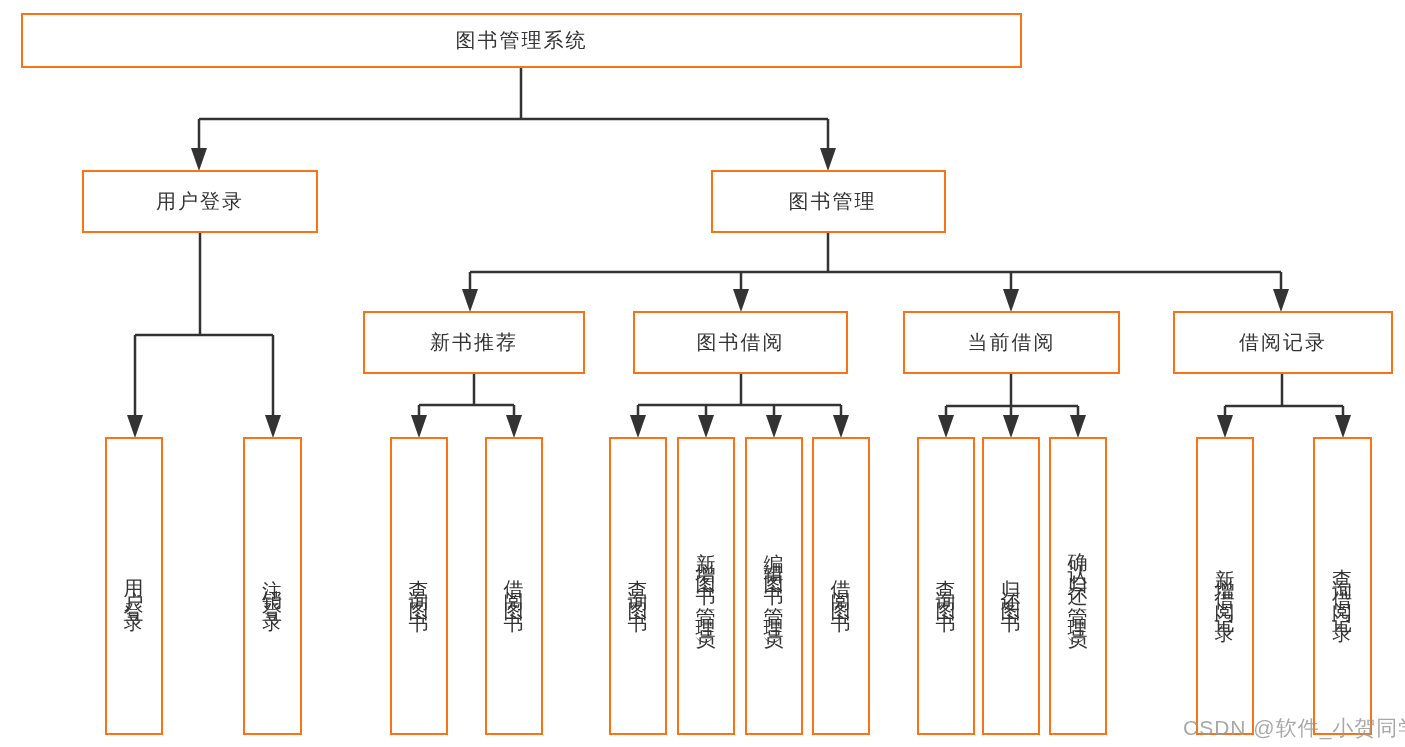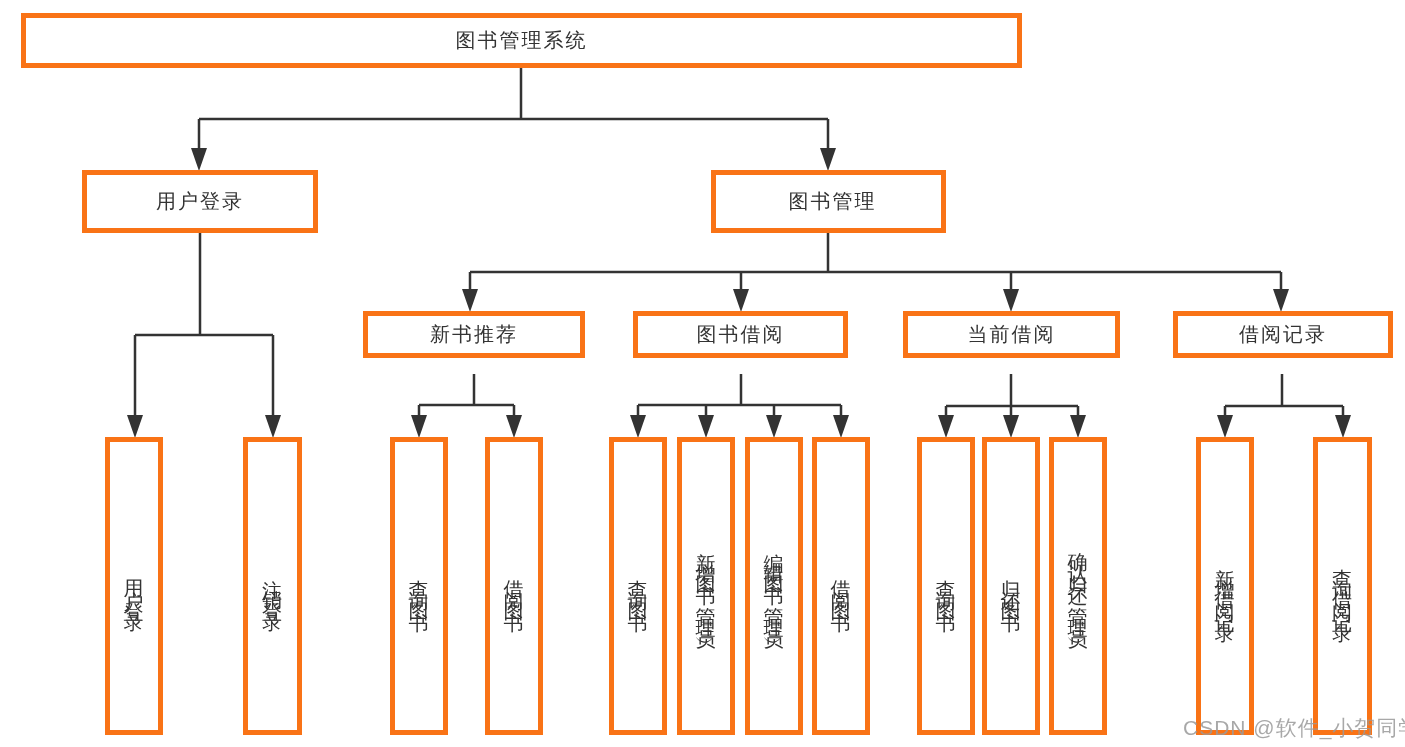--- a/index.html
+++ b/index.html
@@ -2,28 +2,28 @@
 <html><head>
 <meta charset="utf-8">
 <style>
   html,body{margin:0;padding:0;background:#fff;}
   .stage{
     position:relative;width:1405px;height:747px;background:#fff;overflow:hidden;
     font-family:"Liberation Sans",sans-serif;color:#333;
   }
   .wires{position:absolute;left:0;top:0;width:1405px;height:747px;z-index:0;}
   .box{
-    position:absolute;box-sizing:border-box;background:#fff;border:5px solid #f97316;
+    position:absolute;box-sizing:border-box;background:#fff;border:2px solid #f97316;
     display:flex;align-items:center;justify-content:center;z-index:1;
     color:#333;
   }
   .hbox{font-size:20px;letter-spacing:2px;}
   .root{top:13px;left:21px;width:1001px;height:55px;}
   .lvl2{top:170px;height:63px;}
-  .lvl3{top:311px;height:47px;}
+  .lvl3{top:311px;height:63px;}
   .vbox{
     top:437px;height:298px;
     writing-mode:vertical-rl;text-orientation:mixed;
     font-size:20px;letter-spacing:11px;line-height:1;
   }
   .watermark{
     position:absolute;left:1183px;top:714px;z-index:5;
     font-size:21px;letter-spacing:1px;color:#9a9a9a;opacity:.85;white-space:nowrap;
   }
 </style>

